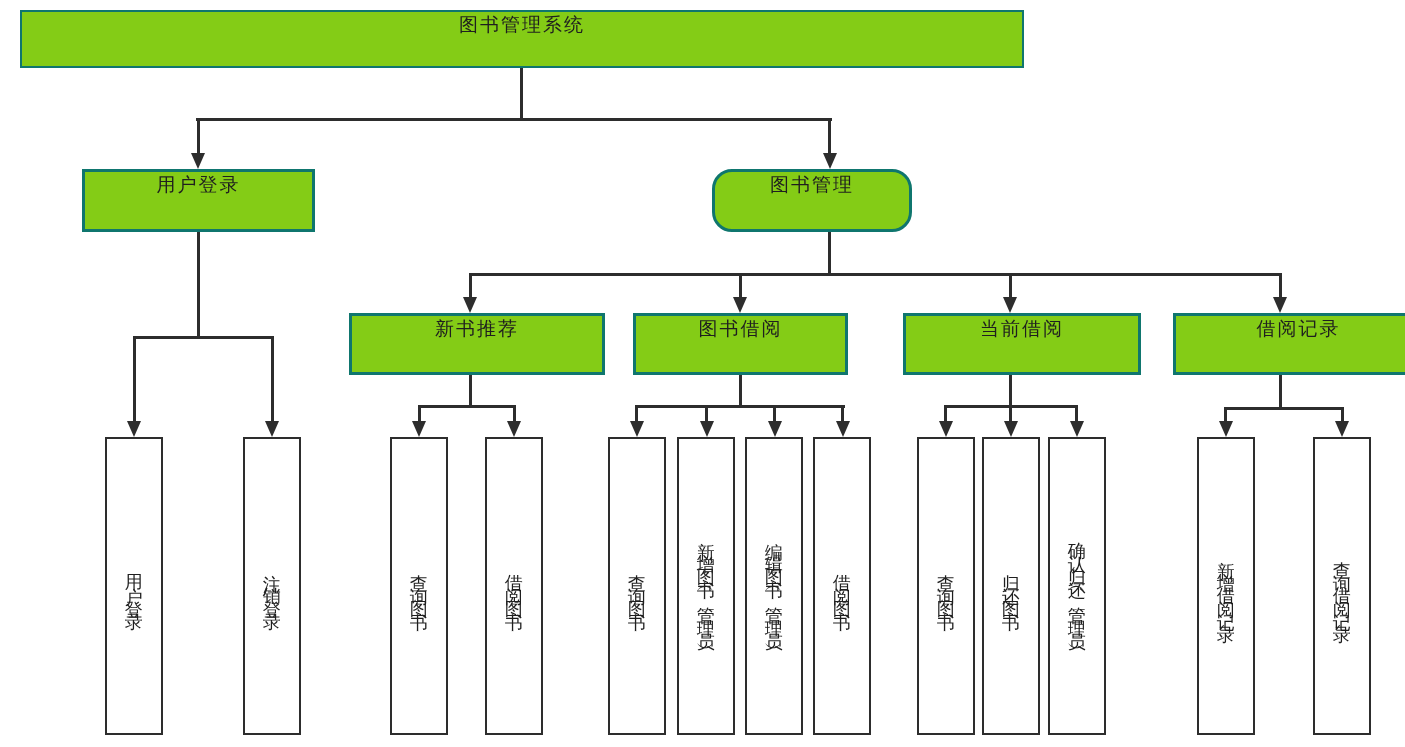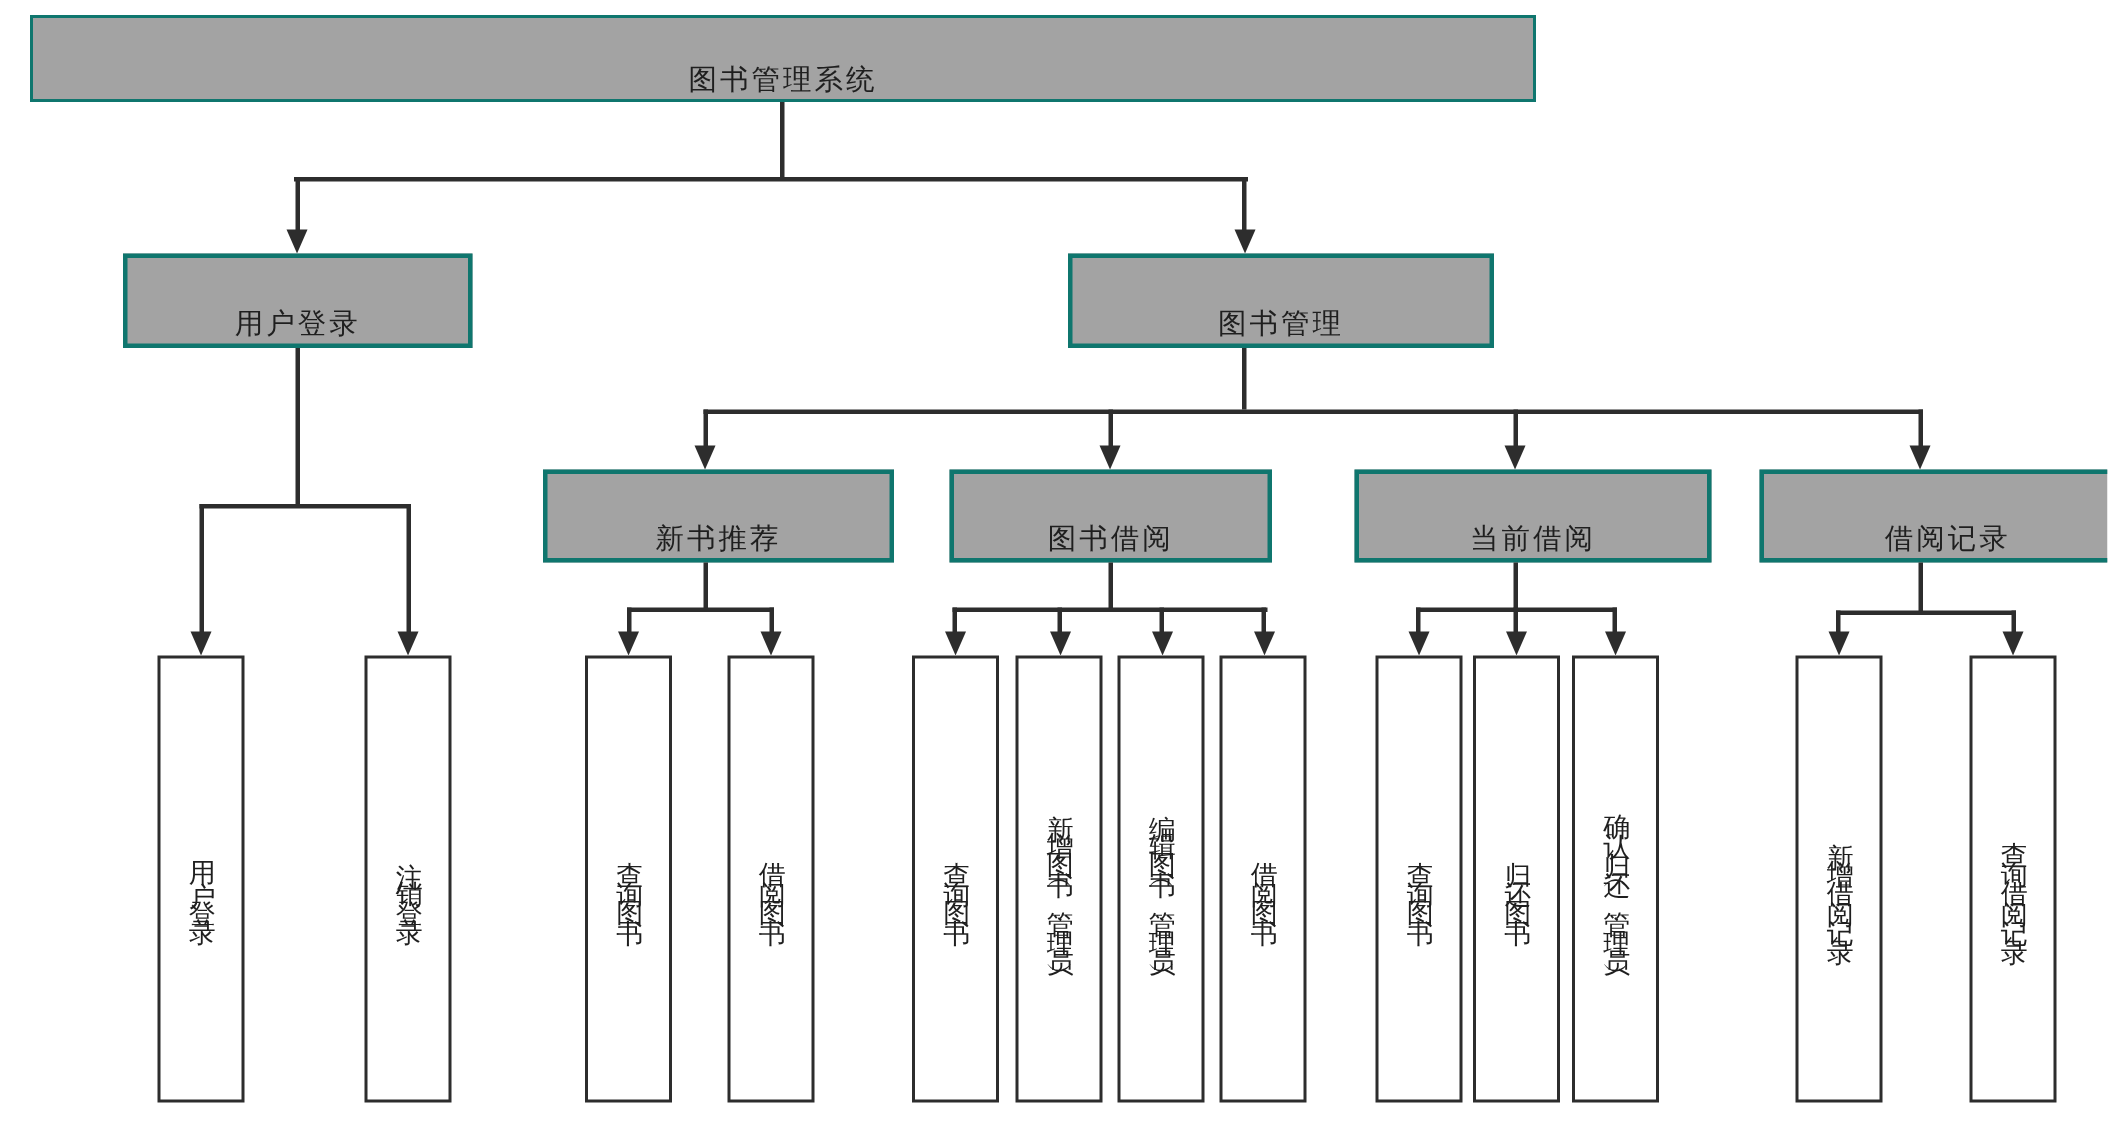--- a/index.html
+++ b/index.html
@@ -8,22 +8,22 @@
     width:1405px;height:747px;
     background:#ffffff;
     font-family:"DejaVu Sans","Liberation Sans",sans-serif;
     color:#1f1f1f;
     overflow:hidden;
   }
   
   .hbox{
     position:absolute;
     border:3px solid #0f766e;
-    background:#a3a3a3;
-    display:flex;align-items:flex-end;justify-content:center;
+    background:#84cc16;
+    display:flex;align-items:flex-start;justify-content:center;
     font-size:19px;
     letter-spacing:2px;
     color:#1f1f1f;
     box-sizing:border-box;
   }
   .rootbox{border-width:2px;}
   .vbox{
     position:absolute;
     width:58px;height:298px;
     border:2px solid #2d2d2d;
@@ -70,21 +70,21 @@
   <div class="vline" style="left:520px;top:68px;height:50px;"></div>
   <div class="hline" style="left:196px;top:118px;width:636px;"></div>
   <div class="vline" style="left:197px;top:118px;height:37px;"></div>
   <div class="vline" style="left:828px;top:118px;height:37px;"></div>
   <div class="arr" style="left:191px;top:153px;"></div>
   <div class="arr" style="left:823px;top:153px;"></div>
 
   <div class="hbox" style="left:82px;top:169px;width:233px;height:63px;">
     <span>用户登录</span>
   </div>
-  <div class="hbox" style="left:712px;top:169px;width:284px;height:63px;">
+  <div class="hbox" style="left:712px;top:169px;width:200px;height:63px;border-radius:20px;">
     <span>图书管理</span>
   </div>
 
   <div class="vline" style="left:197px;top:232px;height:104px;"></div>
   <div class="hline" style="left:133px;top:336px;width:141px;"></div>
   <div class="vline" style="left:133px;top:336px;height:86px;"></div>
   <div class="vline" style="left:271px;top:336px;height:86px;"></div>
   <div class="arr" style="left:127px;top:421px;"></div>
   <div class="arr" style="left:265px;top:421px;"></div>
 
@@ -92,21 +92,21 @@
   <div class="hline" style="left:469px;top:273px;width:813px;"></div>
   <div class="vline" style="left:469px;top:273px;height:26px;"></div>
   <div class="vline" style="left:739px;top:273px;height:26px;"></div>
   <div class="vline" style="left:1009px;top:273px;height:26px;"></div>
   <div class="vline" style="left:1279px;top:273px;height:26px;"></div>
   <div class="arr" style="left:463px;top:297px;"></div>
   <div class="arr" style="left:733px;top:297px;"></div>
   <div class="arr" style="left:1003px;top:297px;"></div>
   <div class="arr" style="left:1273px;top:297px;"></div>
 
-  <div class="hbox" style="left:362px;top:313px;width:234px;height:62px;">
+  <div class="hbox" style="left:349px;top:313px;width:256px;height:62px;">
     <span>新书推荐</span>
   </div>
   <div class="hbox" style="left:633px;top:313px;width:215px;height:62px;">
     <span>图书借阅</span>
   </div>
   <div class="hbox" style="left:903px;top:313px;width:238px;height:62px;">
     <span>当前借阅</span>
   </div>
   <div class="hbox" style="left:1173px;top:313px;width:251px;height:62px;">
     <span>借阅记录</span>

